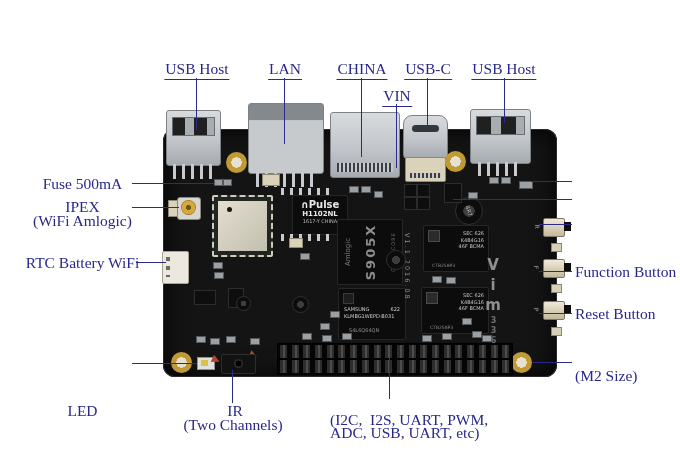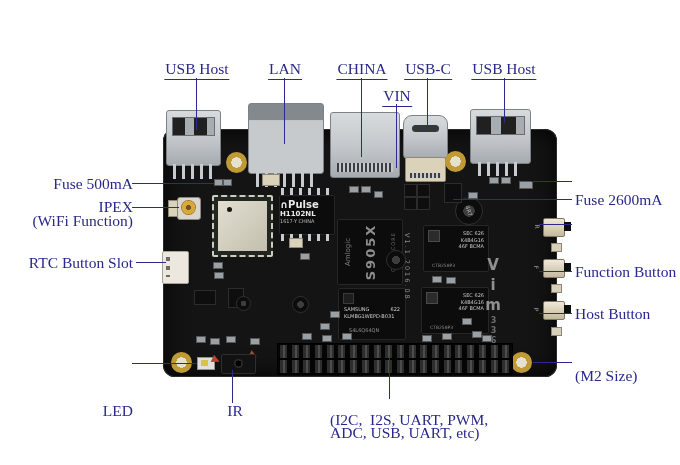--- a/index.html
+++ b/index.html
@@ -5,21 +5,21 @@
   html,body{margin:0;padding:0;background:#fff;}
   #stage{position:relative;width:680px;height:465px;background:#ffffff;overflow:hidden;
          font-family:"Liberation Serif",serif;color:#28288c;}
   
   .ln-v{position:absolute;width:1.4px;background:#2b2b8c;}
   .ln-h{position:absolute;height:1.4px;background:#2b2b8c;}
   
   .lbl{position:absolute;font-size:15.5px;line-height:1.1;white-space:pre;color:#28288c;}
   .lbl-top{transform:translateX(-50%);}
   .lbl-top span{display:inline-block;border-bottom:1.6px solid #2b2b8c;padding:0 1px 2px 1px;}
-  .lbl-leftcol{left:2px;width:131px;text-align:right;}
+  .lbl-leftcol{left:17px;width:131px;text-align:center;}
   .lbl-center{transform:translateX(-50%);text-align:center;}
   
   #board{position:absolute;left:163px;top:129px;width:394px;height:248px;background:#141414;
          border-radius:12px;box-shadow:inset 0 0 0 1px #2b2b2b, inset 0 0 24px #000;}
   .hole{position:absolute;width:21px;height:21px;border-radius:50%;
         background:radial-gradient(circle,#e6e0cf 0 34%,#c09a35 36% 72%,#7d621e 74% 100%);}
   .hole.silver{background:radial-gradient(circle,#b9bec2 0 38%,#a8905０ 0,#9c8340 40% 72%,#62625f 74% 100%);}
   .conn{position:absolute;border:1px solid #7e8287;border-radius:3px;
         background:linear-gradient(180deg,#d8dbde 0%,#c2c6ca 55%,#a6abb0 100%);}
   .usb-slot{position:absolute;left:5px;top:6px;right:5px;height:17px;border:1px solid #6a6e72;
@@ -80,21 +80,21 @@
   <div class="hole" style="left:445px;top:151px;"></div>
   <div class="hole" style="left:171px;top:352px;"></div>
   <div class="hole silver" style="left:511px;top:352px;"></div>
 
   <div style="position:absolute;left:212px;top:195px;width:57px;height:58px;background:#23261f;border:2px dashed #c9cfc0;border-radius:2px;">
     <div style="position:absolute;inset:4px;background:linear-gradient(135deg,#e2dfd1,#c2bfae);"></div>
     <div style="position:absolute;left:13px;top:10px;width:5px;height:5px;border-radius:50%;background:#16160f;"></div>
   </div>
 
   <div class="pinstrip" style="left:281px;top:188px;width:52px;height:7px;"></div>
-  <div class="chip silk" style="left:279px;top:195px;width:54px;height:38px;text-align:left;color:#e8e8e8;">
+  <div class="chip silk" style="left:292px;top:195px;width:54px;height:38px;text-align:center;color:#e8e8e8;">
     <div style="font-size:10px;font-weight:bold;margin-top:3px;">∩Pulse</div>
     <div style="font-size:7px;font-weight:bold;">H1102NL</div>
     <div style="font-size:5px;color:#b9b9b9;">1617-Y CHINA</div>
   </div>
   <div class="pinstrip" style="left:281px;top:234px;width:52px;height:7px;"></div>
 
   <div class="chip" style="left:337px;top:219px;width:64px;height:64px;">
     <div class="silk" style="position:absolute;inset:0;display:flex;flex-direction:column;align-items:center;justify-content:space-around;transform:rotate(-90deg);">
       <span style="font-size:7px;color:#7d7d7d;">Amlogic</span>
       <span style="font-size:13px;font-weight:bold;letter-spacing:2px;color:#8d8d8d;">S905X</span>
@@ -233,26 +233,26 @@
 
   <div class="lbl lbl-top" style="left:197px;top:60px;"><span>USB Host</span></div>
   <div class="lbl lbl-top" style="left:285px;top:60px;"><span>LAN</span></div>
   <div class="lbl lbl-top" style="left:362px;top:60px;"><span>CHINA</span></div>
   <div class="lbl lbl-top" style="left:397px;top:87px;"><span>VIN</span></div>
   <div class="lbl lbl-top" style="left:428px;top:60px;"><span>USB-C</span></div>
   <div class="lbl lbl-top" style="left:504px;top:60px;"><span>USB Host</span></div>
 
   <div class="lbl lbl-leftcol" style="top:175px;">Fuse 500mA</div>
   <div class="lbl lbl-leftcol" style="top:198px;">IPEX</div>
-  <div class="lbl lbl-leftcol" style="top:212px;">(WiFi Function)</div>
-  <div class="lbl lbl-leftcol" style="top:254px;">RTC Button Slot</div>
+  <div class="lbl lbl-leftcol" style="top:212px;">(WiFi Amlogic)</div>
+  <div class="lbl lbl-leftcol" style="top:254px;">RTC Battery WiFi</div>
   <div class="lbl lbl-leftcol" style="top:355px;margin-top:47px;">LED</div>
 
-  <div class="lbl" style="left:575px;top:191px;">Fuse 2600mA</div>
   <div class="lbl" style="left:575px;top:263px;">Function Button</div>
-  <div class="lbl" style="left:575px;top:305px;">Host Button</div>
+  <div class="lbl" style="left:575px;top:305px;">Reset Button</div>
   <div class="lbl" style="left:575px;top:367px;">(M2 Size)</div>
 
   <div class="lbl lbl-center" style="left:235px;top:402px;">IR</div>
+  <div class="lbl lbl-center" style="left:233px;top:416px;">(Two Channels)</div>
   <div class="lbl" style="left:330px;top:411px;">(I2C,  I2S, UART, PWM,</div>
   <div class="lbl" style="left:330px;top:424px;">ADC, USB, UART, etc)</div>
 
 </div>
 
 </body></html>

